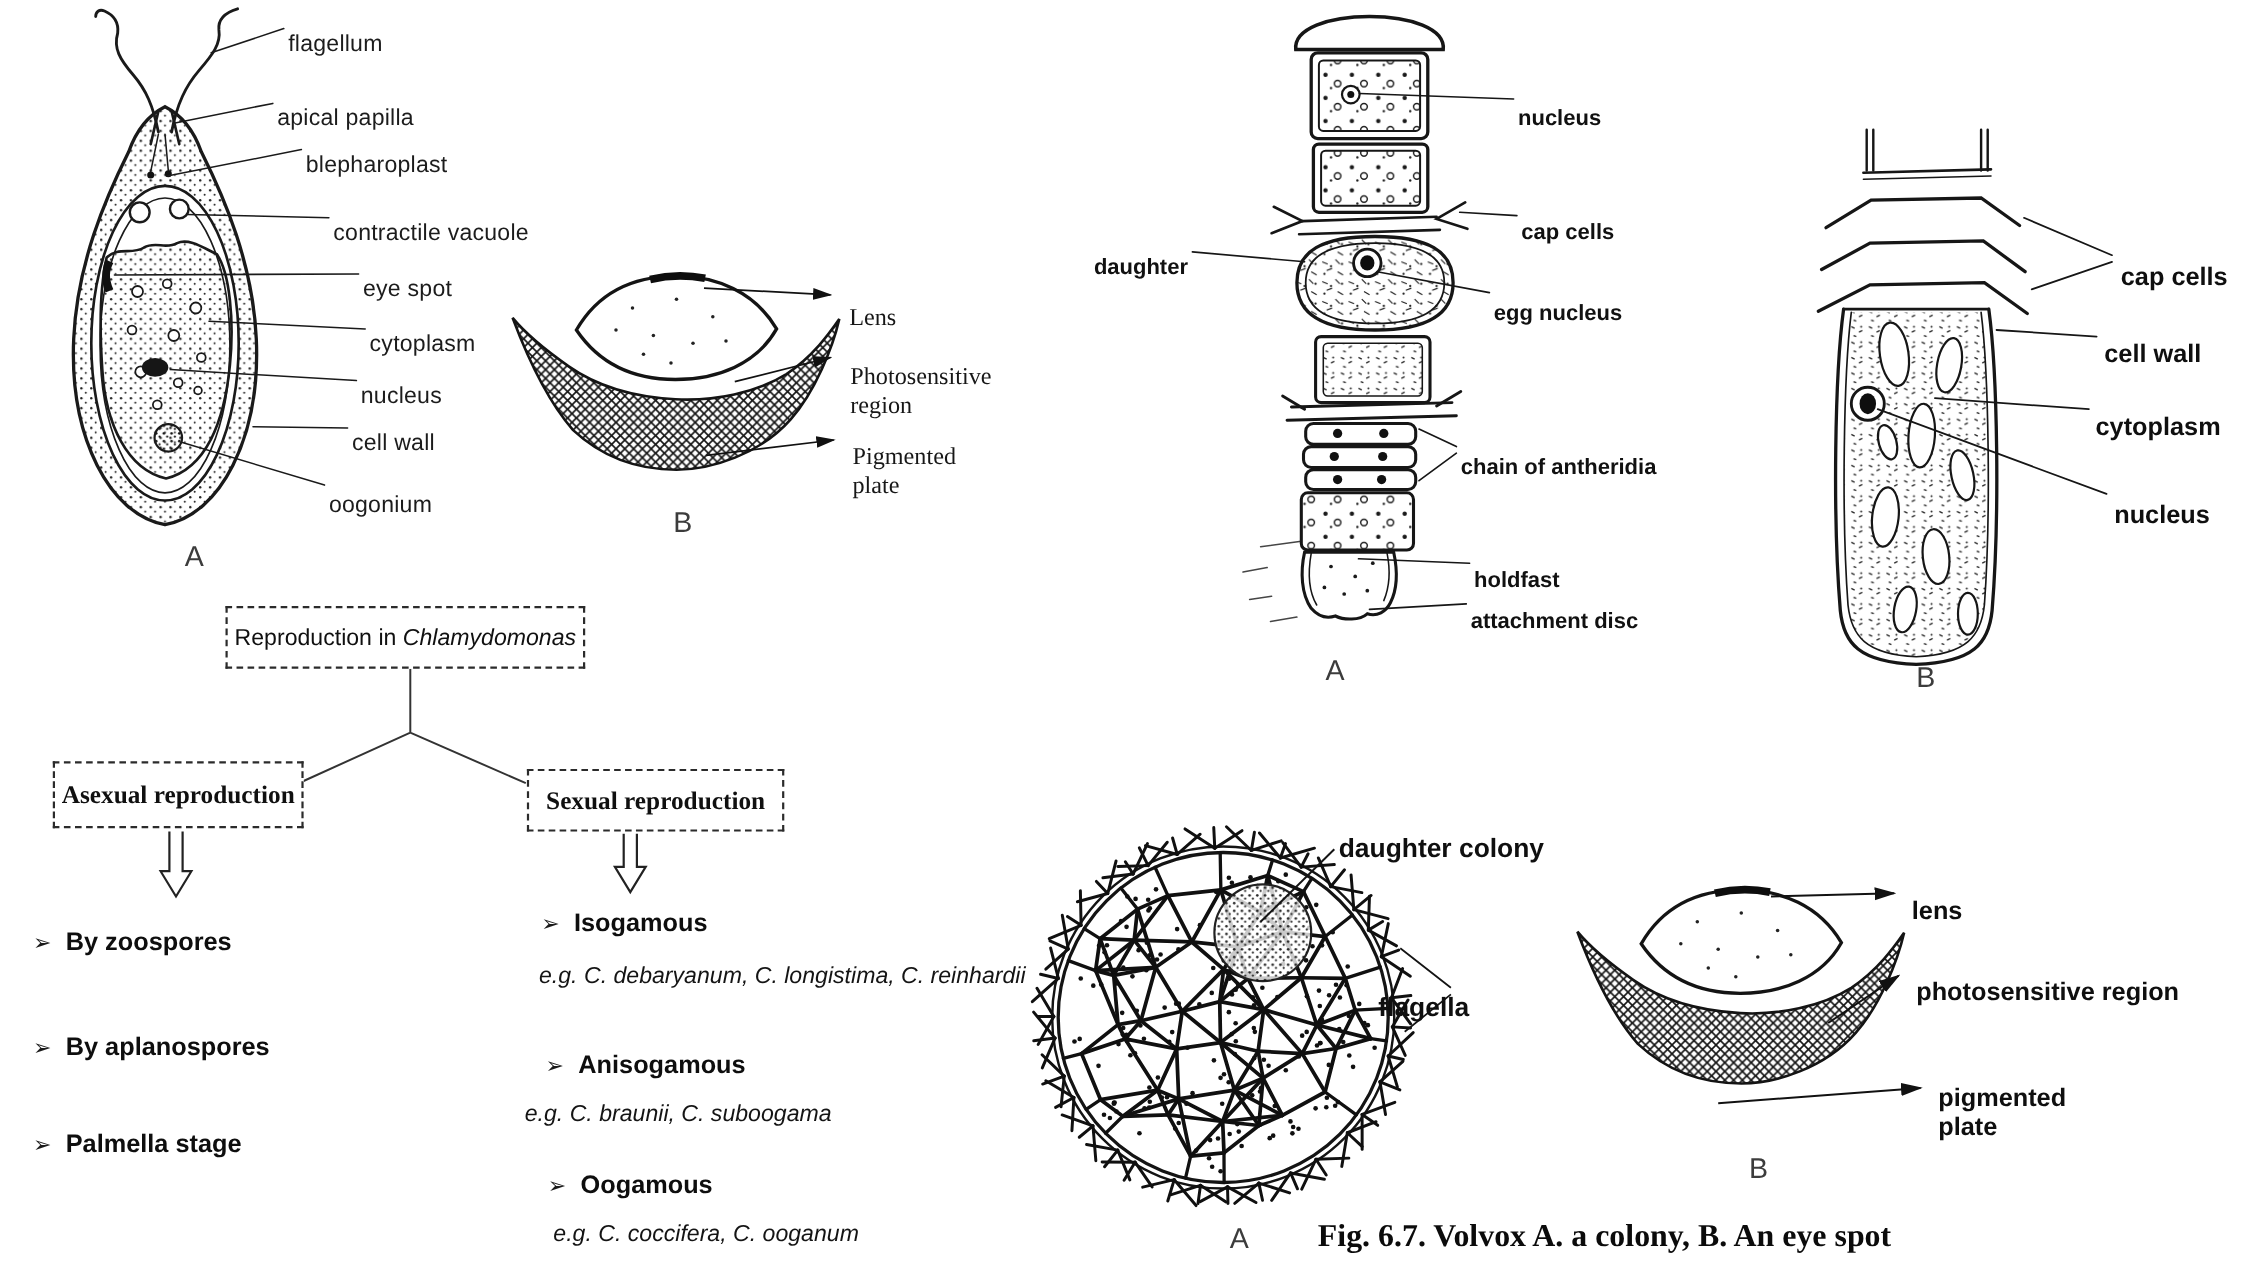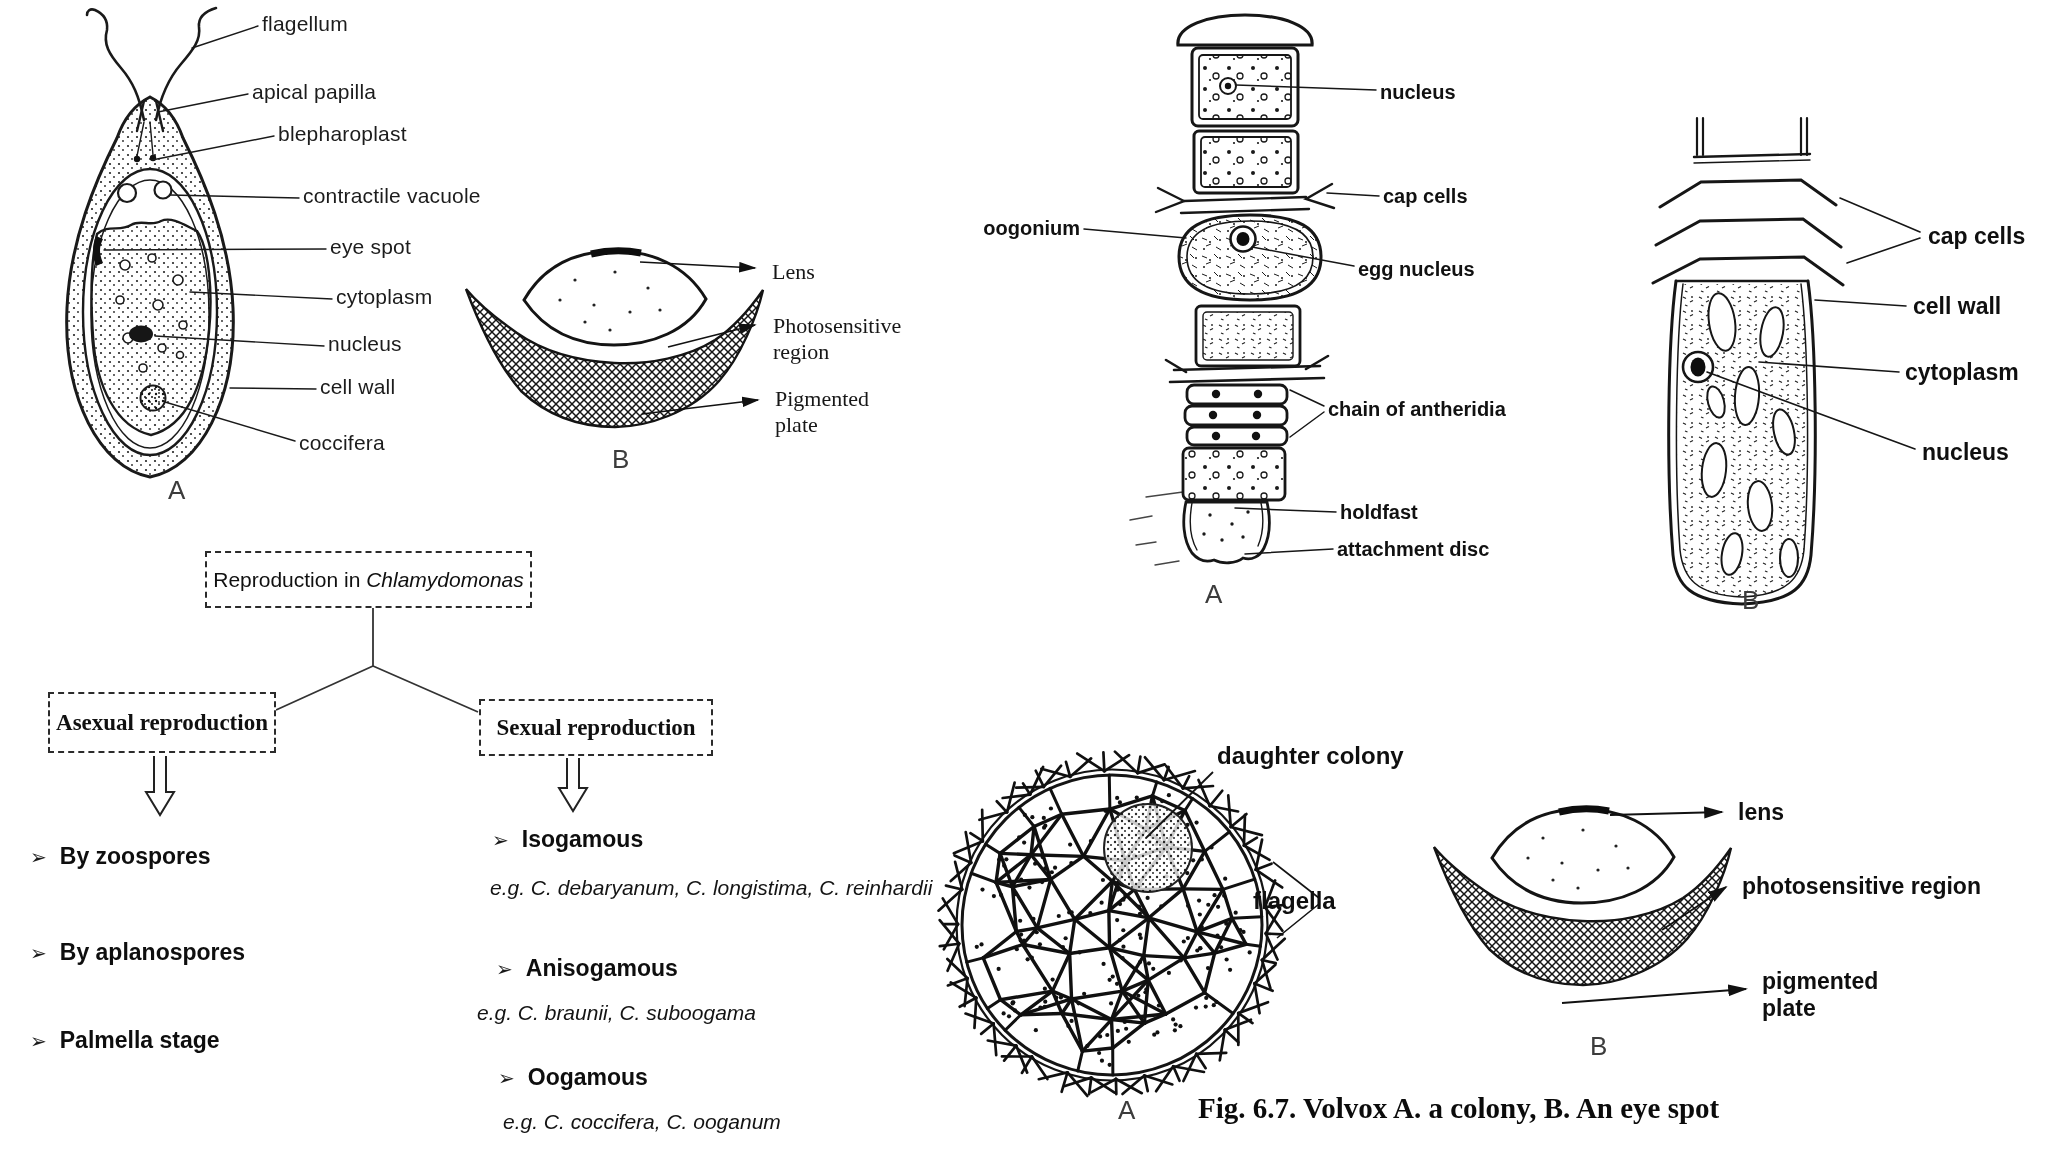--- a/index.html
+++ b/index.html
@@ -1,19 +1,19 @@
 <!DOCTYPE html>
 <html><head>
 <meta charset="utf-8">
 <style>
   html,body{margin:0;padding:0;background:#ffffff;}
   #canvas{position:relative;width:2048px;height:1152px;background:#ffffff;overflow:hidden;
           font-family:"Liberation Sans",sans-serif;color:#1b1b1b;}
   #art{position:absolute;left:0;top:0;}
-  .abs{position:absolute;white-space:nowrap;}
+  .abs{position:absolute;white-space:nowrap;margin-top:16px;}
   .vc{transform:translateY(-50%);}
   .lbl{font-size:21px;color:#1c1c1c;letter-spacing:.2px;}
   .serif22{font-family:"Liberation Serif",serif;font-size:22px;color:#171717;}
   .wrap{white-space:normal;line-height:1.18;}
   .lbl-b20{font-size:20px;font-weight:bold;color:#111;}
   .lbl-b23{font-size:23px;font-weight:bold;color:#0f0f0f;}
   .lbl-b24{font-size:24px;font-weight:bold;color:#0f0f0f;}
   .panel{font-size:26px;color:#3c3c3c;}
   .flowbox{position:absolute;border:2px dashed #2b2b2b;display:flex;align-items:center;justify-content:center;
            box-sizing:border-box;background:#fff;}
@@ -679,21 +679,21 @@
 </svg>
 
 <div class="abs lbl vc" style="left:262px;top:24px">flagellum</div>
 <div class="abs lbl vc" style="left:252px;top:92px">apical papilla</div>
 <div class="abs lbl vc" style="left:278px;top:134px">blepharoplast</div>
 <div class="abs lbl vc" style="left:303px;top:196px">contractile vacuole</div>
 <div class="abs lbl vc" style="left:330px;top:247px">eye spot</div>
 <div class="abs lbl vc" style="left:336px;top:297px">cytoplasm</div>
 <div class="abs lbl vc" style="left:328px;top:344px">nucleus</div>
 <div class="abs lbl vc" style="left:320px;top:387px">cell wall</div>
-<div class="abs lbl vc" style="left:299px;top:443px">coccifera</div>
+<div class="abs lbl vc" style="left:299px;top:443px">oogonium</div>
 <div class="abs panel vc" style="left:168px;top:490px">A</div>
 
 <div class="abs serif22 vc" style="left:772px;top:272px">Lens</div>
 <div class="abs serif22 wrap" style="left:773px;top:313px;width:150px">Photosensitive region</div>
 <div class="abs serif22 wrap" style="left:775px;top:386px;width:112px">Pigmented plate</div>
 <div class="abs panel vc" style="left:612px;top:459px">B</div>
 
 <div class="flowbox" style="left:205px;top:551px;width:327px;height:57px">
   <span class="roottitle"><span>Reproduction in </span><span class="sp">Chlamydomonas</span></span>
 </div>
@@ -730,21 +730,21 @@
 <div class="eg vc" style="left:477px;top:1013px">e.g. C. braunii, C. suboogama</div>
 
 <div class="listitem vc" style="left:498px;top:1077px">
   <span class="bullet">➢</span>
   <span>Oogamous</span>
 </div>
 <div class="eg vc" style="left:503px;top:1122px">e.g. C. coccifera, C. ooganum</div>
 
 <div class="abs lbl-b20 vc" style="left:1380px;top:92px">nucleus</div>
 <div class="abs lbl-b20 vc" style="left:1383px;top:196px">cap cells</div>
-<div class="abs lbl-b20 vc" style="left:940px;top:228px;width:140px;text-align:right">oogonium</div>
+<div class="abs lbl-b20 vc" style="left:940px;top:228px;width:140px;text-align:right">daughter</div>
 <div class="abs lbl-b20 vc" style="left:1358px;top:269px">egg nucleus</div>
 <div class="abs lbl-b20 vc" style="left:1328px;top:409px">chain of antheridia</div>
 <div class="abs lbl-b20 vc" style="left:1340px;top:512px">holdfast</div>
 <div class="abs lbl-b20 vc" style="left:1337px;top:549px">attachment disc</div>
 <div class="abs panel vc" style="left:1205px;top:594px">A</div>
 
 <div class="abs lbl-b23 vc" style="left:1928px;top:236px">cap cells</div>
 <div class="abs lbl-b23 vc" style="left:1913px;top:306px">cell wall</div>
 <div class="abs lbl-b23 vc" style="left:1905px;top:372px">cytoplasm</div>
 <div class="abs lbl-b23 vc" style="left:1922px;top:452px">nucleus</div>

